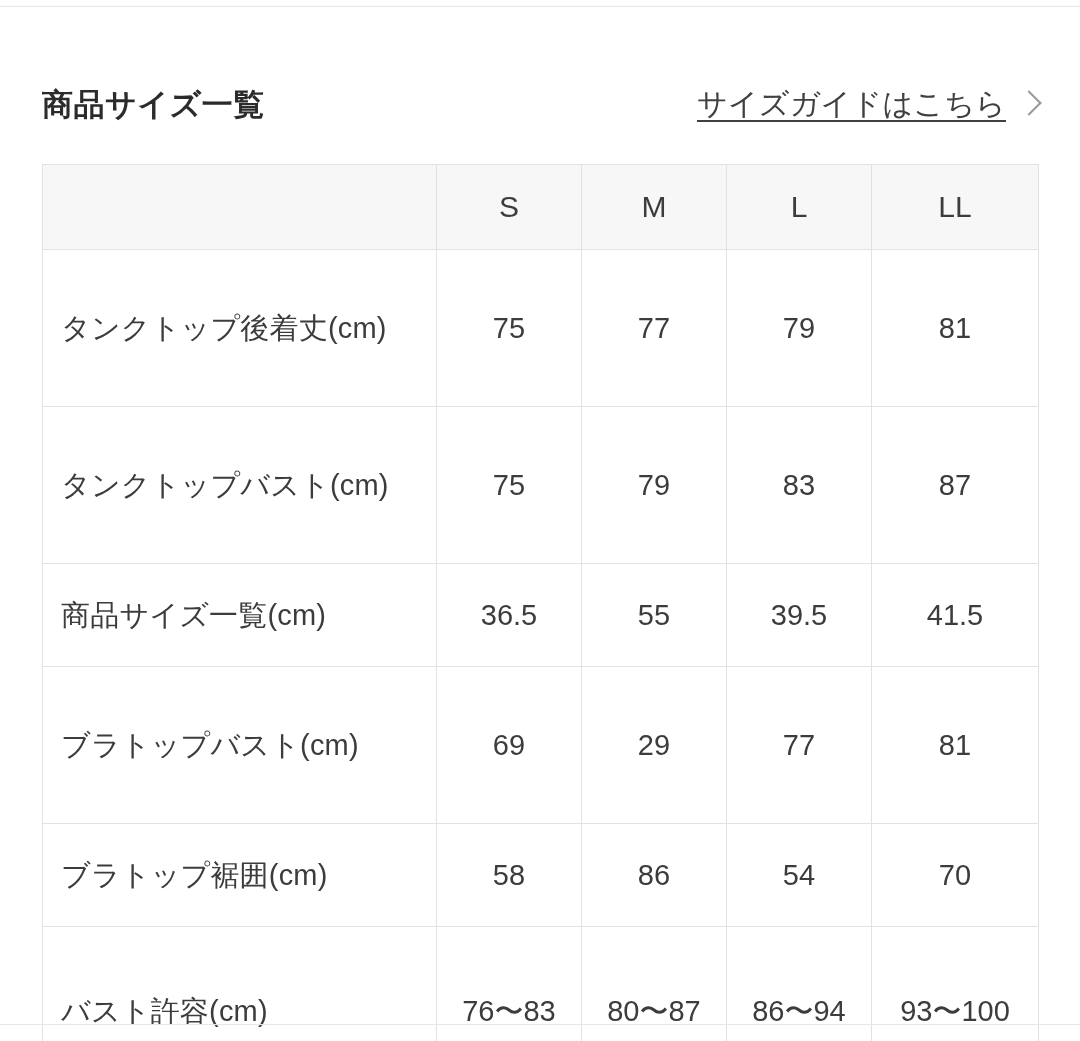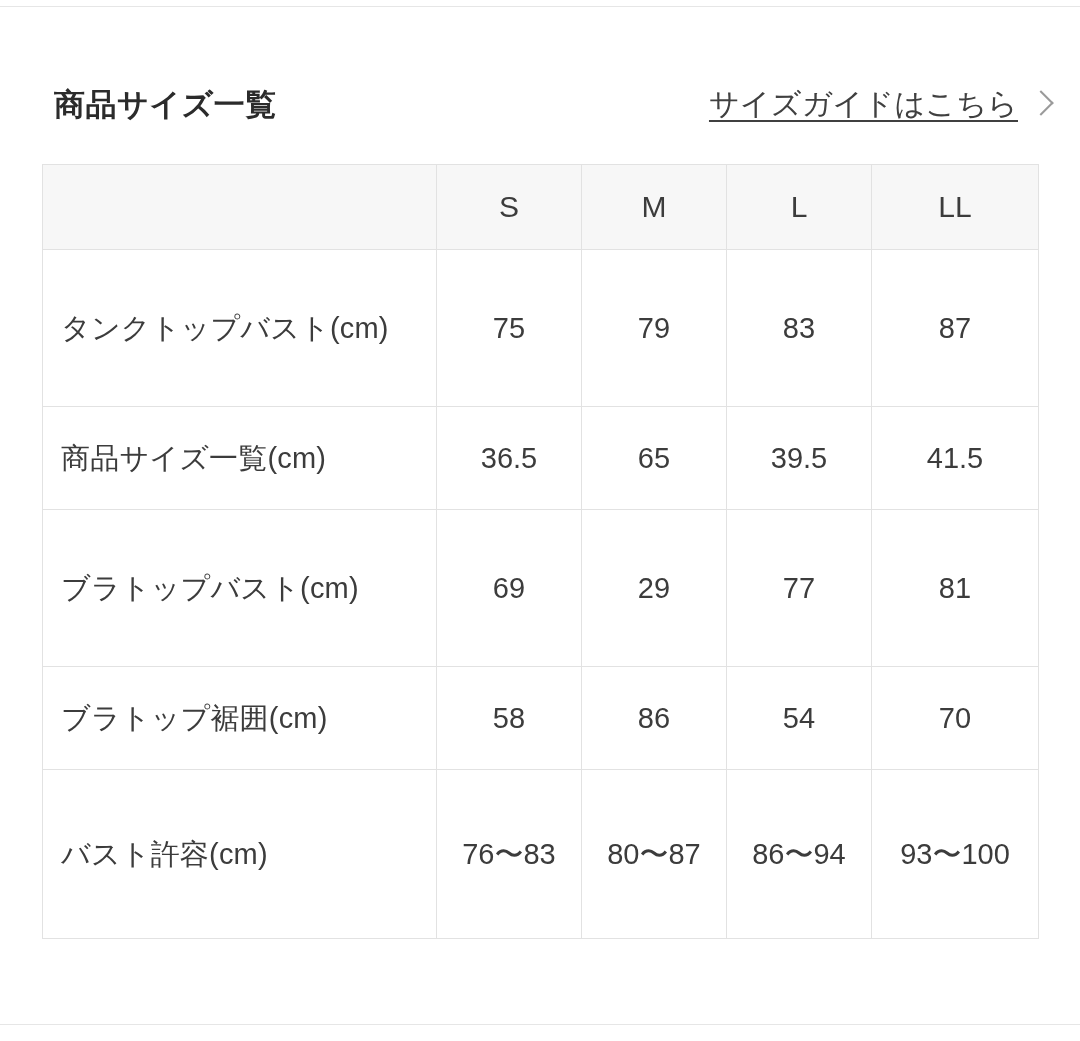--- a/index.html
+++ b/index.html
@@ -34,21 +34,21 @@
     position: absolute;
     bottom: 16px;
     left: 0;
     width: 1080px;
     height: 1px;
     background: #e6e6e6;
   }
   .header {
     position: absolute;
     top: 78px;
-    left: 54px;
+    left: 42px;
     width: 996px;
     height: 52px;
     display: flex;
     align-items: center;
     justify-content: space-between;
     text-align: center;
   }
   .section-title {
     font-size: 31px;
     font-weight: bold;
@@ -157,30 +157,37 @@
       <tr>
         <th class="label-head"></th>
         <th>S</th>
         <th>M</th>
         <th>L</th>
         <th>LL</th>
       </tr>
     </thead>
     <tbody>
       <tr class="h2">
+        <td class="row-label">タンクトップ後着丈(cm)</td>
+        <td class="val">75</td>
+        <td class="val">77</td>
+        <td class="val">79</td>
+        <td class="val">81</td>
+      </tr>
+      <tr class="h2">
         <td class="row-label">タンクトップバスト(cm)</td>
         <td class="val">75</td>
         <td class="val">79</td>
         <td class="val">83</td>
         <td class="val">87</td>
       </tr>
       <tr class="h1">
         <td class="row-label">商品サイズ一覧(cm)</td>
         <td class="val">36.5</td>
-        <td class="val">65</td>
+        <td class="val">55</td>
         <td class="val">39.5</td>
         <td class="val">41.5</td>
       </tr>
       <tr class="h2">
         <td class="row-label">ブラトップバスト(cm)</td>
         <td class="val">69</td>
         <td class="val">29</td>
         <td class="val">77</td>
         <td class="val">81</td>
       </tr>

